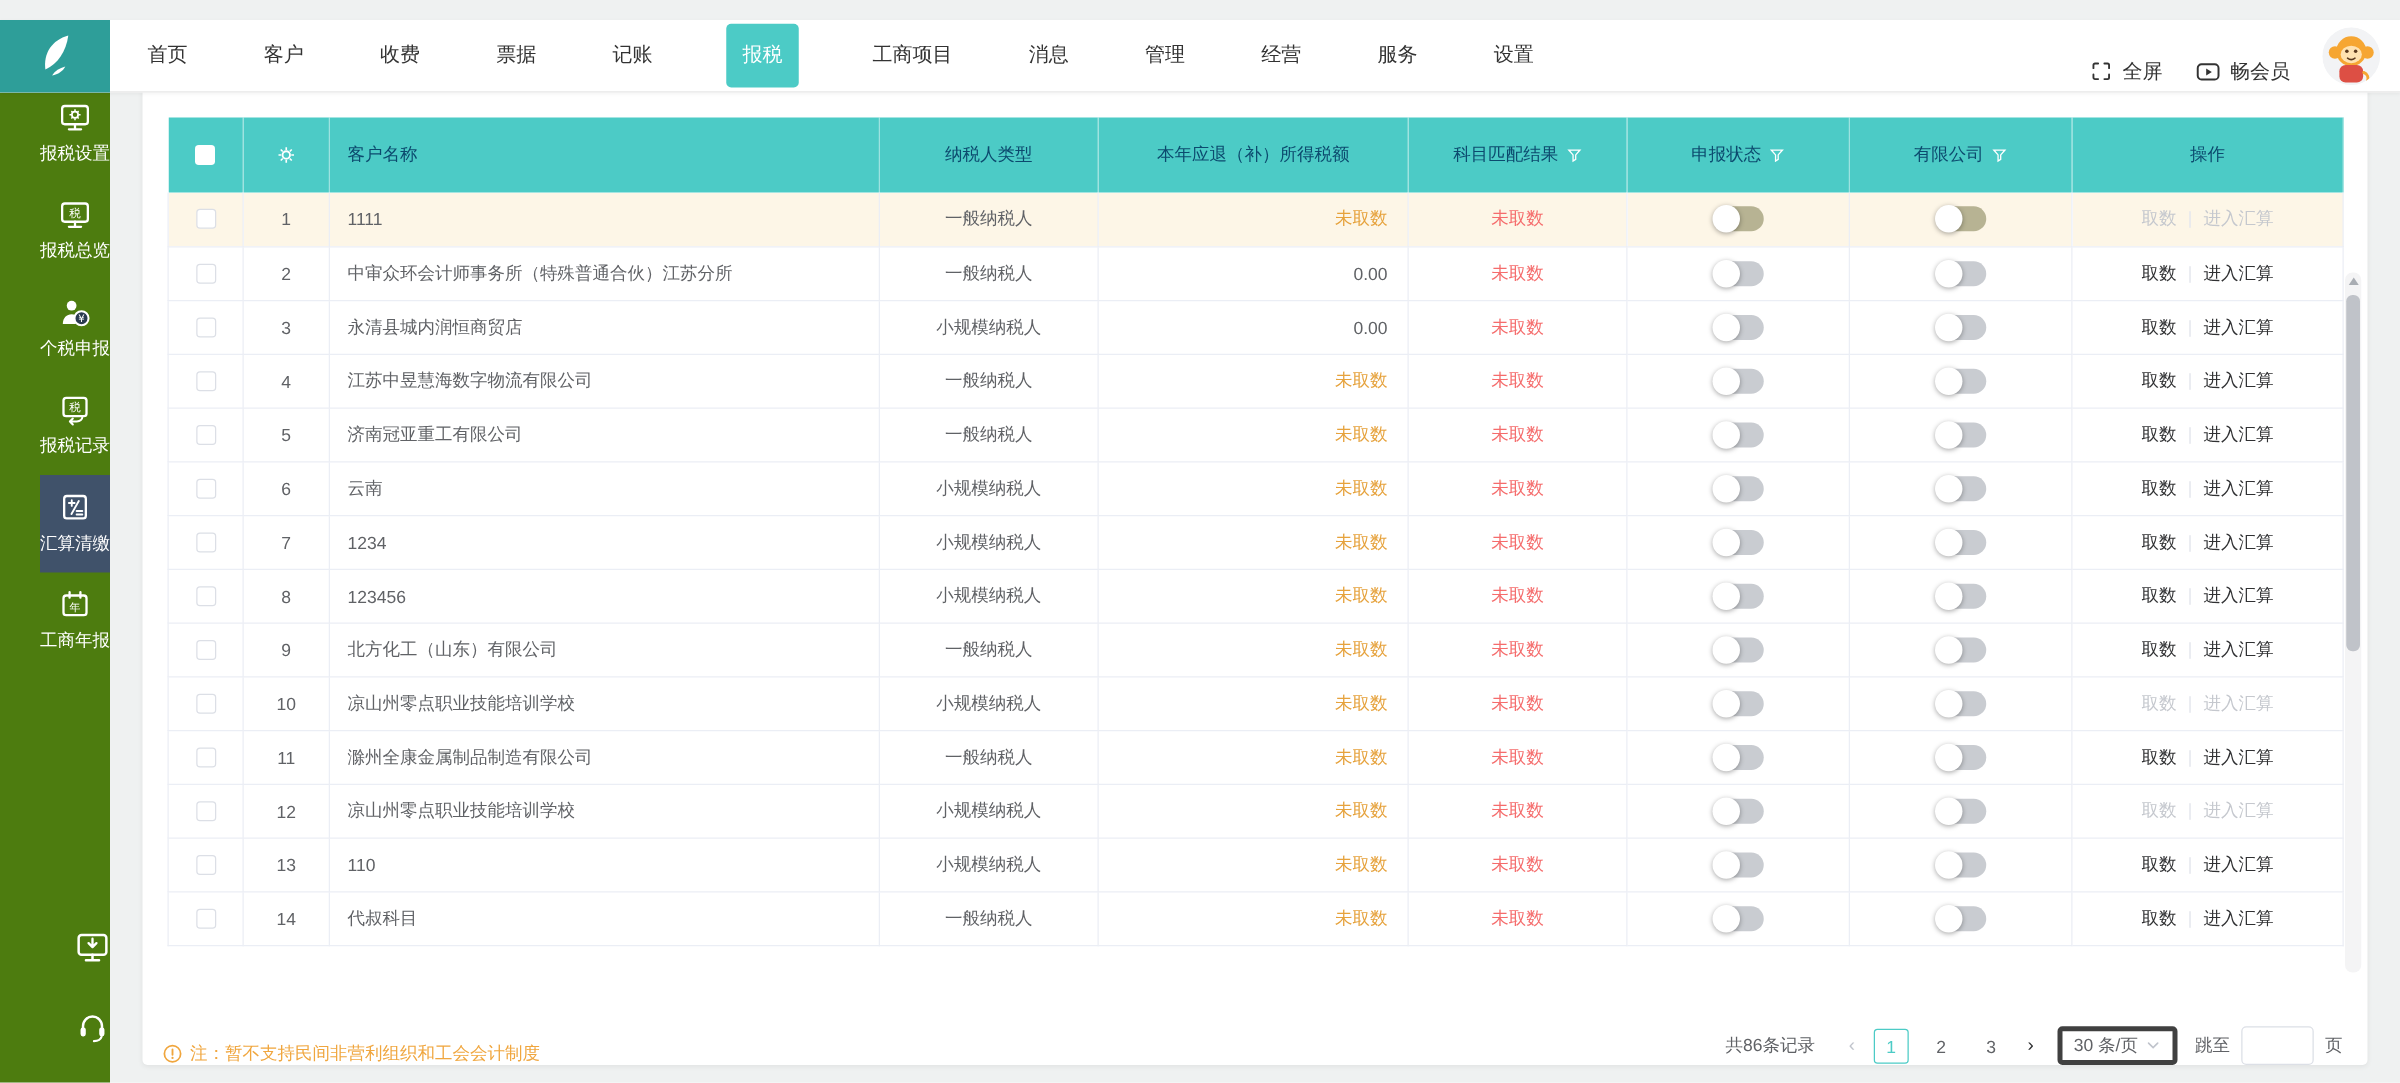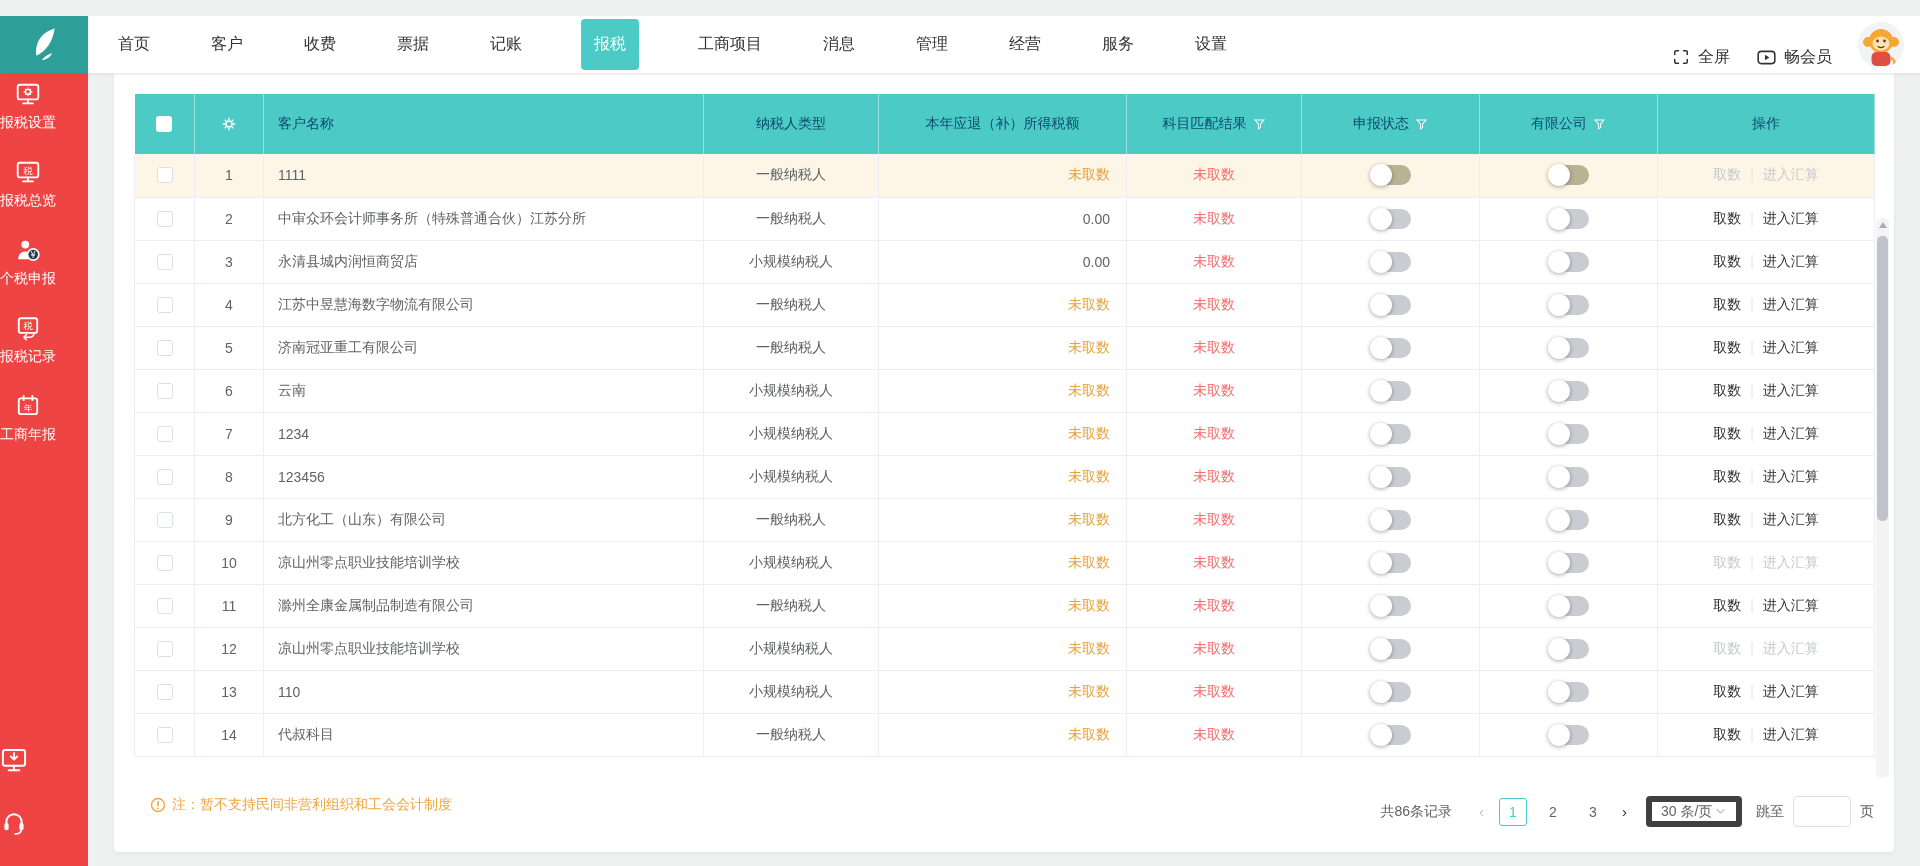--- a/index.html
+++ b/index.html
@@ -12,22 +12,22 @@
     box-shadow:0 1px 3px rgba(0,0,0,.05); }
   .logo { width:88px; height:58px; background:#2e9e99; display:flex; align-items:center; justify-content:center; flex:0 0 auto; }
   .topnav { display:flex; align-items:center; margin-left:28px; }
   .topnav-item { font-size:16px; color:#333; margin-right:57px; padding:7px 2px; cursor:pointer; white-space:nowrap; }
   .topnav-item.active { background:#4ccbc6; color:#fff; border-radius:4px; padding:15px 13px; }
   .topbar-right { margin-left:auto; display:flex; align-items:flex-end; padding-right:16px; }
   .tb-tool { display:flex; align-items:center; gap:7px; font-size:16px; color:#333; margin-right:26px; cursor:pointer; }
   .avatar { width:46px; height:46px; border-radius:50%; background:#f2f3f5; overflow:hidden; cursor:pointer; }
 
   
-  .sidebar { position:absolute; left:0; top:58px; width:88px; height:808px; background:#ef4444;
-    display:flex; flex-direction:column; align-items:flex-start; padding-top:10px; }
+  .sidebar { position:absolute; left:0; top:58px; width:88px; height:808px; background:#4d7c0f;
+    display:flex; flex-direction:column; align-items:flex-end; padding-top:10px; }
   .side-item { display:flex; flex-direction:column; align-items:center; gap:7px;
     padding:13px 0 14px; color:#fff; font-size:14px; cursor:pointer; }
   .side-item.active { background:#40526a; }
   .sideicon { width:26px; height:26px; }
   .side-spacer { flex:1; }
   .side-bottom { display:flex; flex-direction:column; align-items:center; gap:30px; padding-bottom:26px; }
   .side-bottom .sideicon { width:28px; height:28px; cursor:pointer; }
 
   
   .main { position:absolute; left:88px; top:58px; width:1832px; height:808px; padding:12px 26px 14px 26px; }
@@ -76,31 +76,31 @@
   .act-sep { color:#e4e7ed; margin:0 9px; }
   tr.dis .act-link { color:#c5c8ce; }
 
   
   .vscroll { position:absolute; right:5px; top:148px; width:13px; height:560px; background:#f4f4f5; border-radius:6px; }
   .vscroll .arrow { position:absolute; top:4px; left:2.5px; width:0; height:0;
     border-left:4px solid transparent; border-right:4px solid transparent; border-bottom:6px solid #a9adb3; }
   .vscroll .thumb { position:absolute; top:18px; left:1px; width:11px; height:285px; background:#c0c3c9; border-radius:5px; cursor:pointer; }
 
   
-  .cardfooter { position:absolute; left:36px; right:20px; bottom:0; height:56px;
-    display:flex; align-items:flex-start; }
+  .cardfooter { position:absolute; left:16px; right:20px; bottom:0; height:56px;
+    display:flex; align-items:flex-end; }
   .note { display:flex; align-items:center; gap:6px; color:#f0a63e; font-size:14px; }
   .pager { margin-left:auto; display:flex; align-items:center; font-size:14px; color:#606266; }
   .pg-total { margin-right:18px; }
   .pg-arrow { font-size:15px; margin:0 9px; cursor:pointer; color:#303133; }
   .pg-arrow.off { color:#c0c4cc; }
   .pg-num { min-width:28px; height:28px; display:flex; align-items:center; justify-content:center;
     margin:0 6px; border-radius:3px; cursor:pointer; color:#606266; border:1px solid transparent; }
   .pg-num.on { border-color:#4ccbc6; color:#4ccbc6; }
-  .pg-size { width:96px; height:31px; border:6px solid #404040; border-radius:4px; margin:0 14px 0 10px;
+  .pg-size { width:96px; height:31px; border:4px solid #404040; border-radius:4px; margin:0 14px 0 10px;
     display:flex; align-items:center; justify-content:space-between; padding:0 9px; cursor:pointer; }
   .pg-jump { display:flex; align-items:center; gap:9px; }
   .pg-input { width:58px; height:31px; border:1px solid #dcdfe6; border-radius:4px; outline:none; padding:0 6px;
     font-size:14px; }
 </style>
 </head>
 <body>
 
 <header class="topbar">
   <div class="logo">
@@ -182,20 +182,27 @@
       </svg>
       <span>个税申报</span>
     </div>
     <div class="side-item">
       <svg viewBox="0 0 24 24" class="sideicon">
         <rect x="3.5" y="3" width="17" height="13.5" rx="2" fill="none" stroke="#fff" stroke-width="1.7"></rect>
         <text x="12" y="12.8" font-size="8.5" fill="#fff" text-anchor="middle" font-family="DejaVu Sans">税</text>
         <path d="M17.5 16.5c0 2.4-1.7 4-4.2 4H8.2M10.4 18.3l-2.2 2.2 2.2 2.2" stroke="#fff" stroke-width="1.5" fill="none" stroke-linecap="round" stroke-linejoin="round"></path>
       </svg>
       <span>报税记录</span>
+    </div>
+    <div class="side-item active">
+      <svg viewBox="0 0 24 24" class="sideicon">
+        <rect x="4" y="3.5" width="16" height="16.5" rx="2" fill="none" stroke="#fff" stroke-width="1.7"></rect>
+        <path d="M7.5 8.7h4.2M9.6 6.6v4.2M14.8 7.2l-5.4 9.6M13.2 14.6h4.2M13.2 17.2h4.2" stroke="#fff" stroke-width="1.4" fill="none" stroke-linecap="round"></path>
+      </svg>
+      <span>汇算清缴</span>
     </div>
     <div class="side-item">
       <svg viewBox="0 0 24 24" class="sideicon">
         <rect x="3.5" y="5" width="17" height="14.5" rx="2" fill="none" stroke="#fff" stroke-width="1.7"></rect>
         <path d="M8 2.6v4M16 2.6v4" stroke="#fff" stroke-width="1.7" stroke-linecap="round"></path>
         <text x="12" y="16.2" font-size="8" fill="#fff" text-anchor="middle" font-family="DejaVu Sans">年</text>
       </svg>
       <span>工商年报</span>
     </div>
     <div class="side-spacer"></div>

